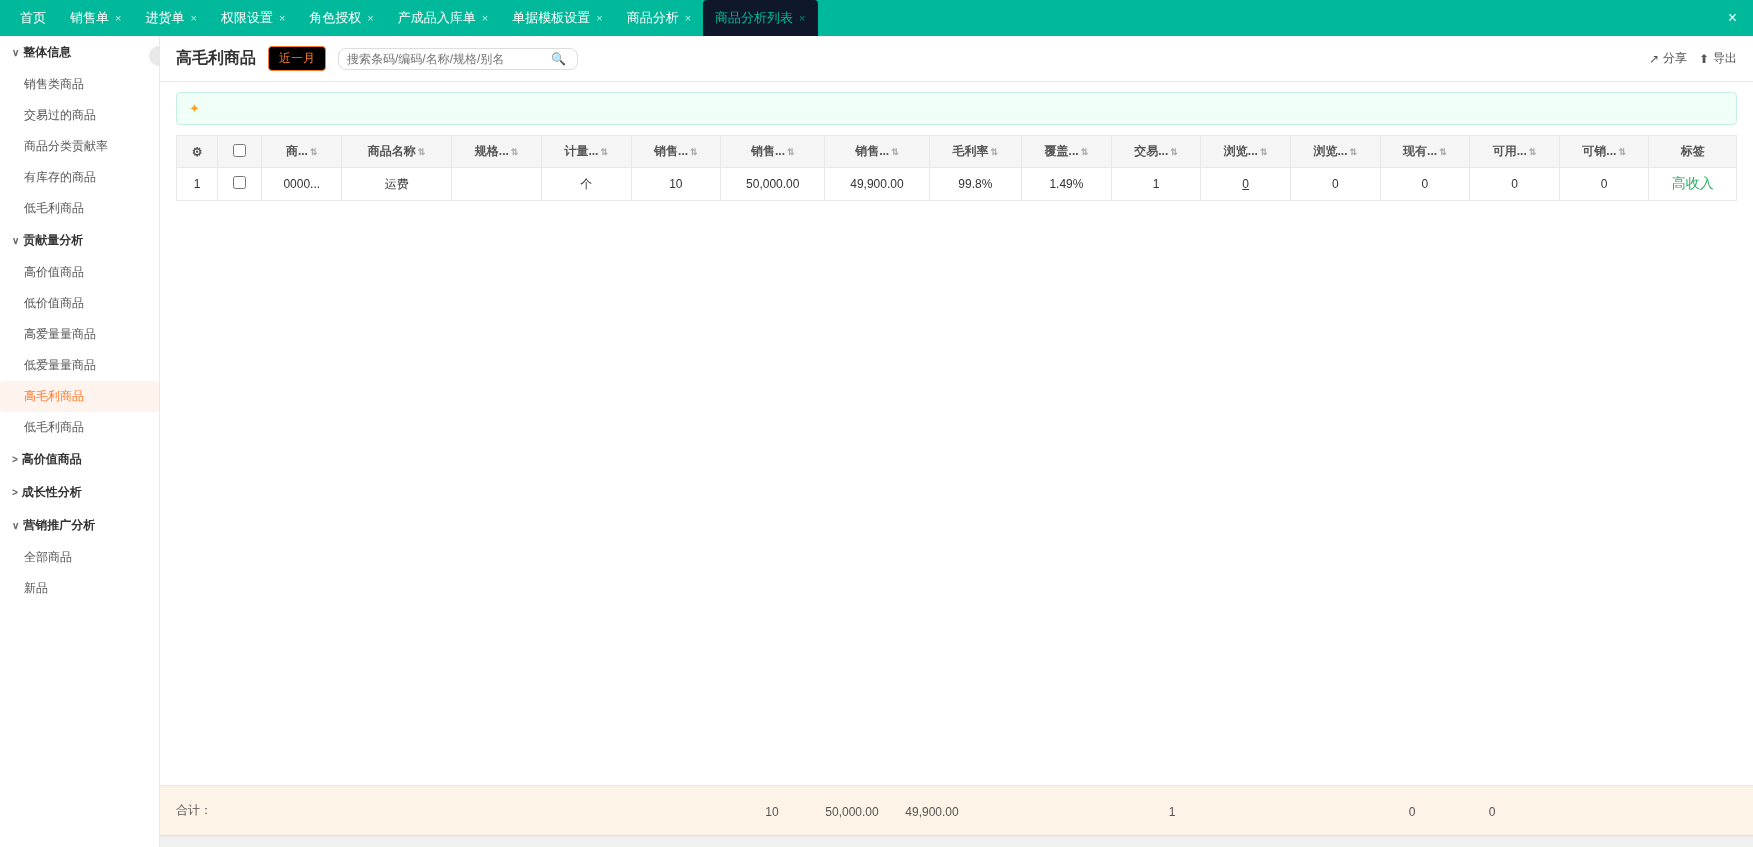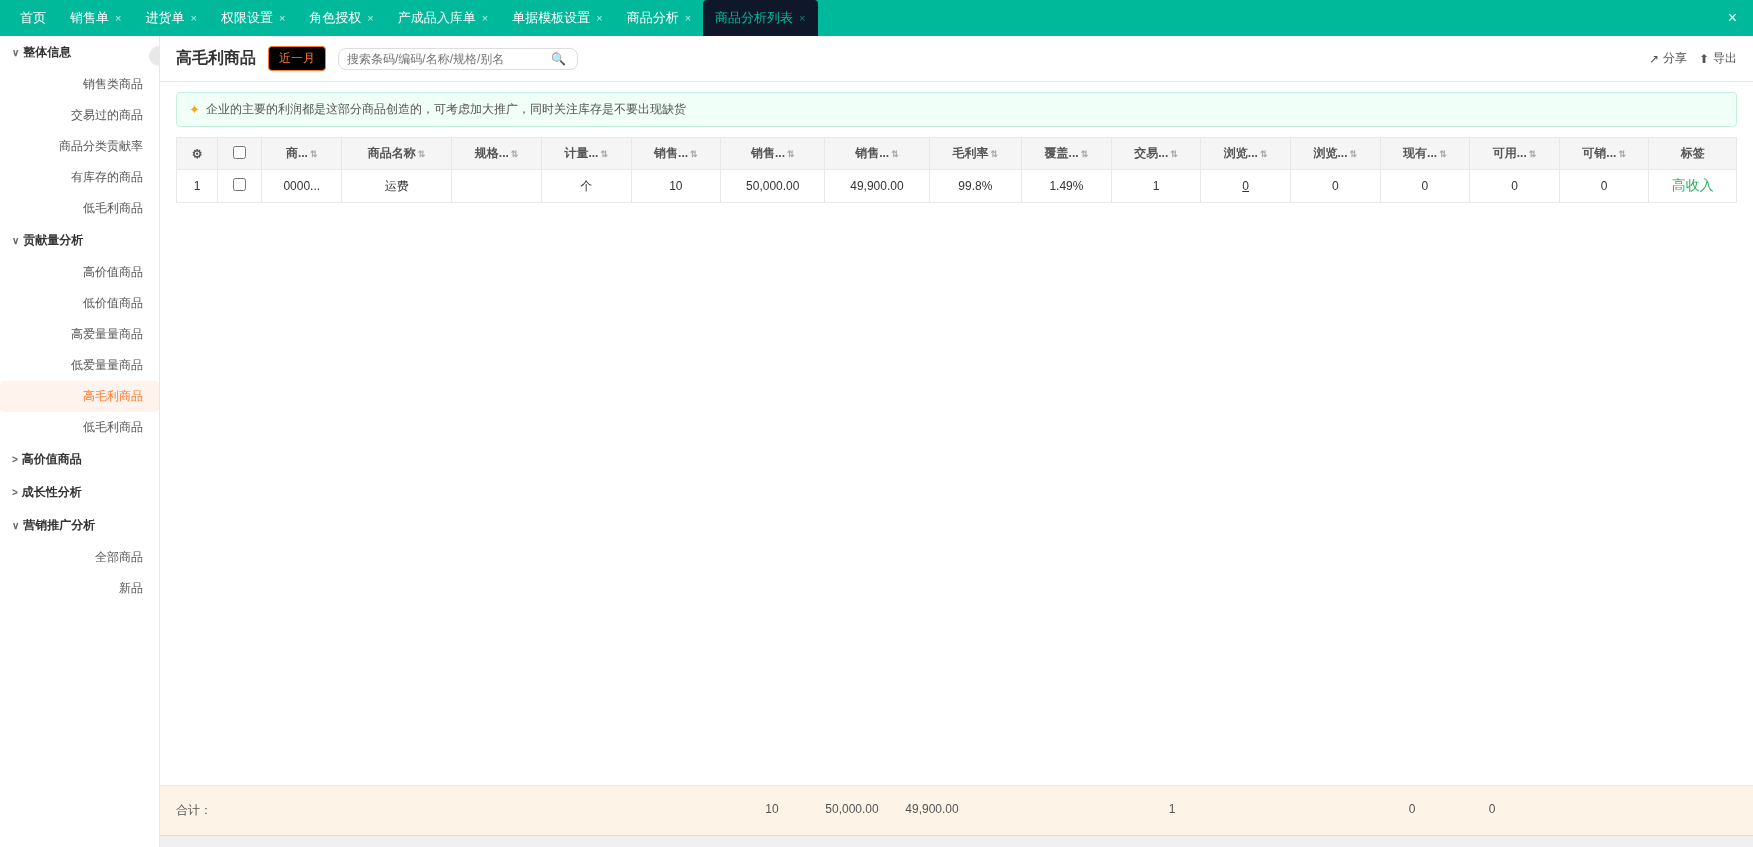--- a/index.html
+++ b/index.html
@@ -82,21 +82,20 @@
       cursor: pointer;
       font-weight: bold;
     }
     .sidebar-group-title .arrow { margin-right: 4px; font-size: 10px; color: #666; }
     .sidebar-item {
       padding: 7px 16px 7px 24px;
       font-size: 12px;
       color: #555;
       cursor: pointer;
       white-space: nowrap;
-      text-align: right;
     }
     .sidebar-item.active {
       background: #fff3ed;
       color: #ff7a2f;
       border-radius: 4px;
     }
 
     
     .content-area {
       flex: 1;
@@ -207,21 +206,21 @@
       border: 1px solid #e8e8e8;
       padding: 7px 8px;
       text-align: center;
       color: #333;
       white-space: nowrap;
     }
 
     
     .table-footer {
       display: flex;
-      align-items: flex-start;
+      align-items: flex-end;
       background: #fdf3e7;
       border-top: 1px solid #e8e8e8;
       padding: 16px 16px;
       font-size: 12px;
       color: #555;
       min-height: 36px;
     }
     .footer-label { margin-right: 40px; }
     .footer-cells {
       display: flex;
@@ -334,21 +333,20 @@
         </div>
         <div class="action-btn">
           <span>⬆</span>
           <span>导出</span>
         </div>
       </div>
     </div>
 
     <div class="info-banner">
       <span class="tip-icon">✦</span>
-      <span>企业的主要的利润都是这部分商品创造的，可考虑加大推广，同时关注库存是不要出现缺货</span>
     </div>
 
     <div class="table-wrapper">
       <table>
         <thead>
           <tr id="table-header-row">
               <th><span>⚙</span></th>
               <th><input type="checkbox" style=""></th>
               <th>
                 <div class="col-header">

